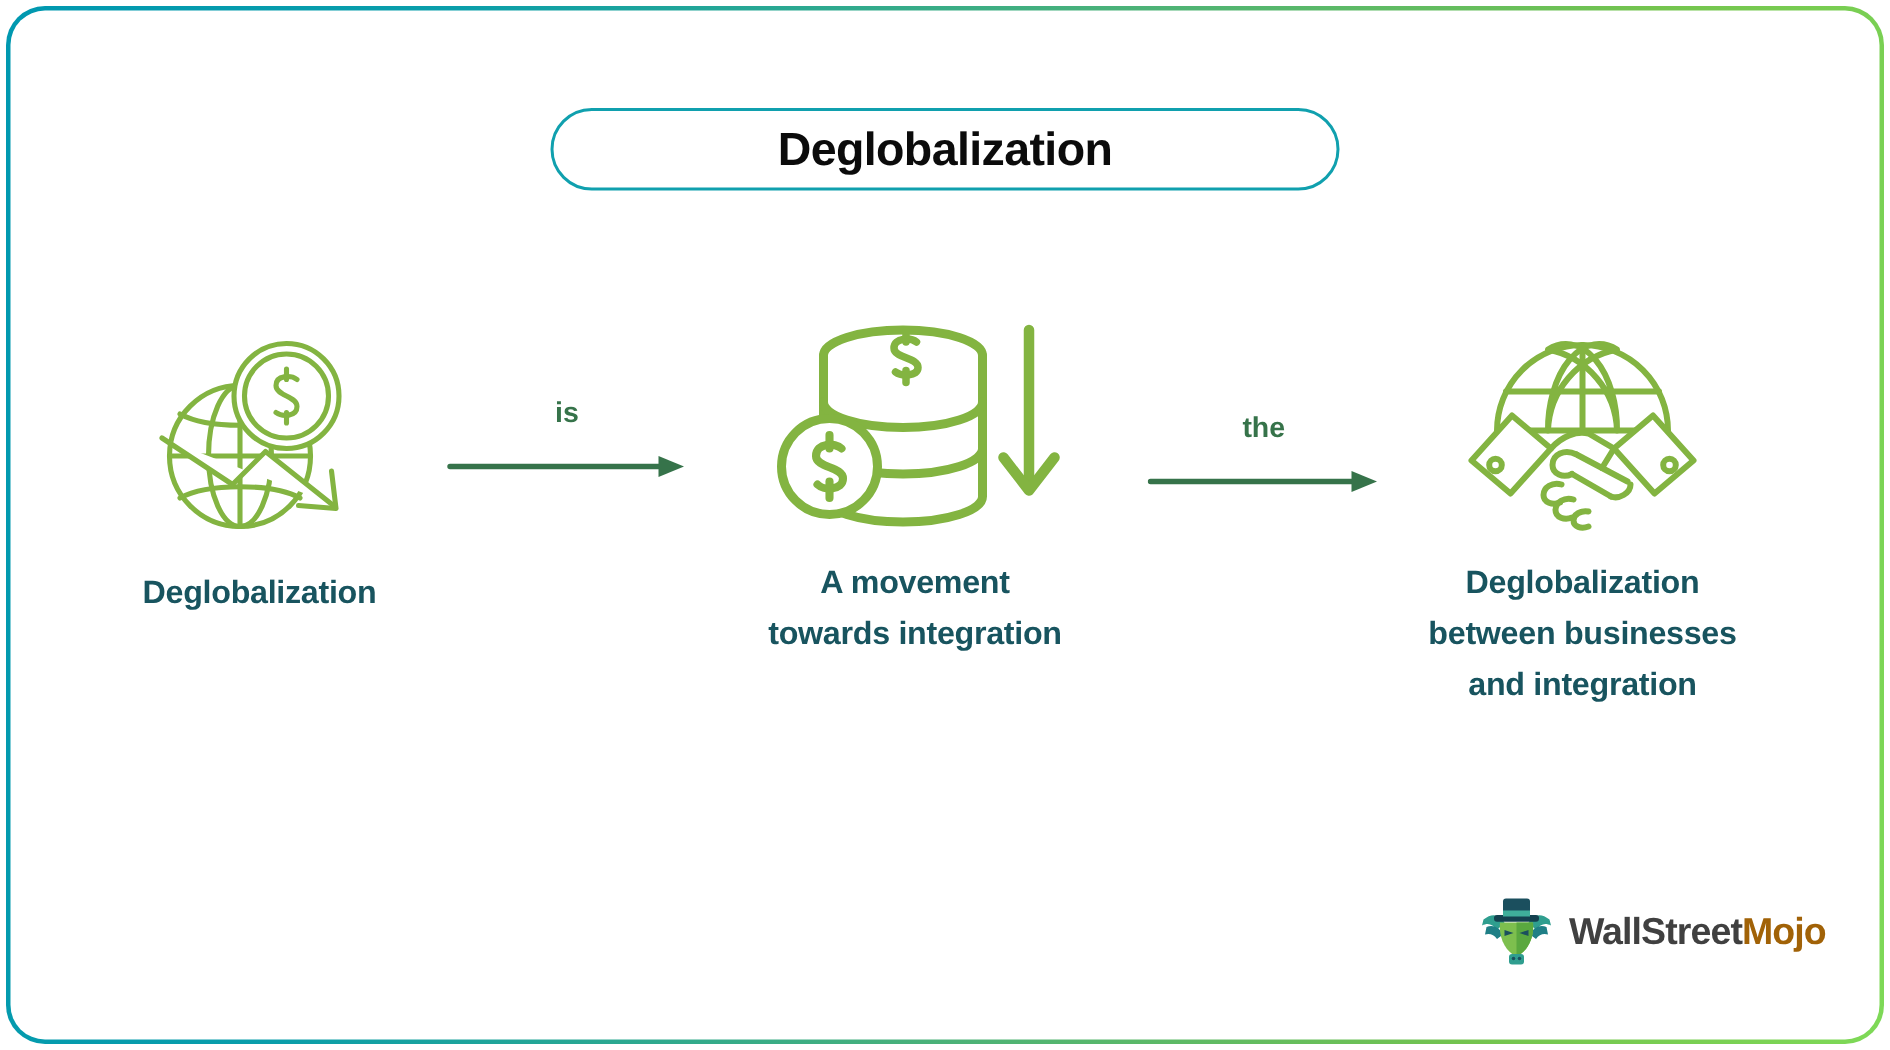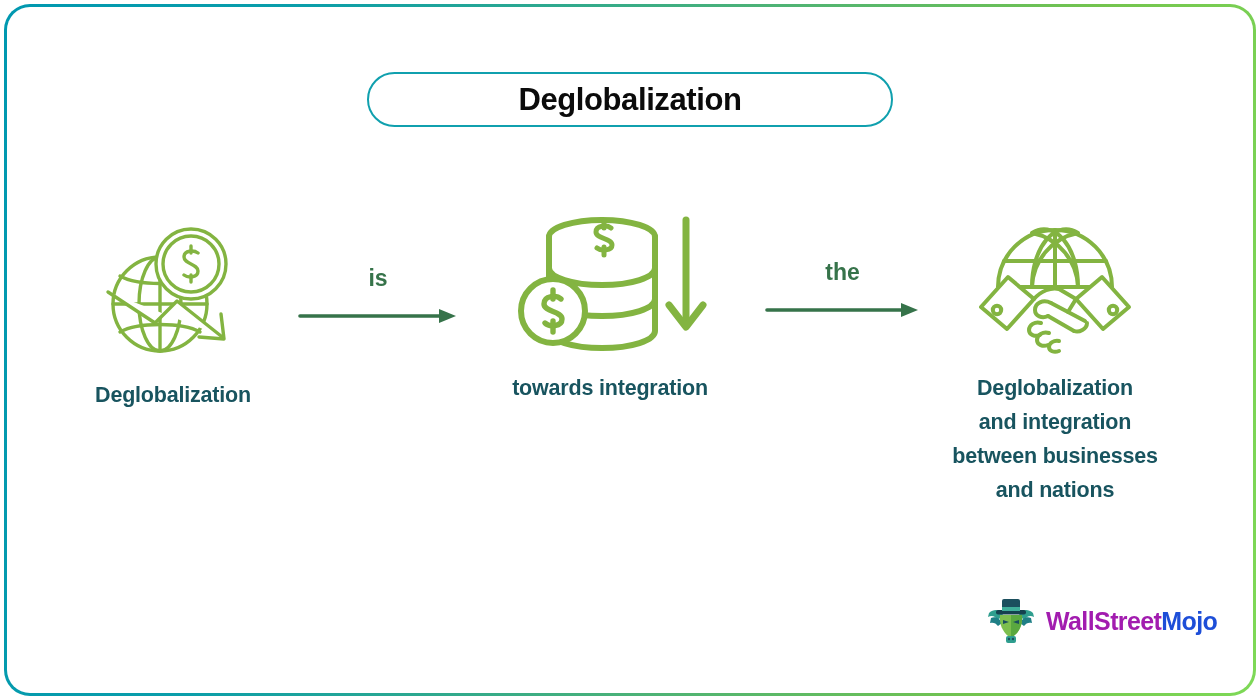--- a/index.html
+++ b/index.html
@@ -89,42 +89,42 @@
   
   .connector {
     position: absolute;
     display: flex;
     flex-direction: column;
     align-items: center;
   }
   .connector-label {
     color: #36734a;
     font-weight: bold;
-    font-size: 23px;
+    font-size: 19px;
     margin-bottom: 16px;
   }
   #connector-1 { left: 298px; top: 265px; width: 160px; }
-  #connector-2 { left: 765px; top: 259px; width: 155px; }
+  #connector-2 { left: 765px; top: 275px; width: 155px; }
 
   
   .logo {
     position: absolute;
     left: 985px;
     top: 596px;
     display: flex;
     align-items: center;
     gap: 9px;
   }
   .logo-text {
     font-size: 25px;
     font-weight: bold;
     letter-spacing: -0.6px;
   }
-  .logo-text .ws { color: #a21caf; }
-  .logo-text .mojo { color: #1d4ed8; }
+  .logo-text .ws { color: #404040; }
+  .logo-text .mojo { color: #a16207; }
 </style>
 </head>
 <body>
 
 <div class="canvas">
 
   <div class="frame">
     <div class="frame-inner"></div>
   </div>
 
@@ -183,20 +183,21 @@
         <circle cx="43" cy="96" r="32" fill="#ffffff"></circle>
         <path d="M51 84 C47 80, 34 80, 34 89 C34 97, 52 96, 52 104 C52 112, 39 112, 35 108" stroke-width="5.4"></path>
         <line x1="43" y1="75" x2="43" y2="84" stroke-width="5.4"></line>
         <line x1="43" y1="106" x2="43" y2="117" stroke-width="5.4"></line>
 
         <line x1="176" y1="5" x2="176" y2="108" stroke-width="7"></line>
         <polyline points="159,90 176,112 193,90" stroke-width="7"></polyline>
       </svg>
     </div>
     <div class="node-label">
+      <div>A movement</div>
       <div>towards integration</div>
     </div>
   </div>
 
   <div class="connector" id="connector-2">
     <span class="connector-label">the</span>
     <svg width="155" height="16" viewBox="0 0 155 16">
       <line x1="2" y1="8" x2="138" y2="8" stroke="#36734a" stroke-width="3.6" stroke-linecap="round"></line>
       <polygon points="136,1 153,8 136,15" fill="#36734a"></polygon>
     </svg>
@@ -224,23 +225,22 @@
         <path d="M73 101 L99 116"></path>
         <path d="M66 108 C60 106, 54 110, 54 115 C54 120, 60 122, 65 120"></path>
         <path d="M74 118 C68 116, 62 120, 62 125 C62 130, 68 132, 73 130"></path>
         <path d="M84 126 C79 125, 74 128, 74 132 C74 136, 79 138, 84 136"></path>
         <path d="M93 97 L110 106"></path>
         <path d="M99 116 C104 118, 112 114, 112 108"></path>
       </svg>
     </div>
     <div class="node-label">
       <div>Deglobalization</div>
+      <div>between businesses</div>
       <div>and integration</div>
-      <div>between businesses</div>
-      <div>and nations</div>
     </div>
   </div>
 
   <div class="logo">
     <svg width="52" height="50" viewBox="0 0 52 50">
 
       <path d="M4 17 C10 12, 15 14, 18 19 L13 24 C10 20, 7 19, 3 21 Z" fill="#2f9e8f"></path>
       <path d="M48 17 C42 12, 37 14, 34 19 L39 24 C42 20, 45 19, 49 21 Z" fill="#2f9e8f"></path>
       <path d="M6 22 C11 20, 15 23, 17 27 L13 30 C11 27, 8 26, 5 27 Z" fill="#1f7f86"></path>
       <path d="M46 22 C41 20, 37 23, 35 27 L39 30 C41 27, 44 26, 47 27 Z" fill="#1f7f86"></path>

